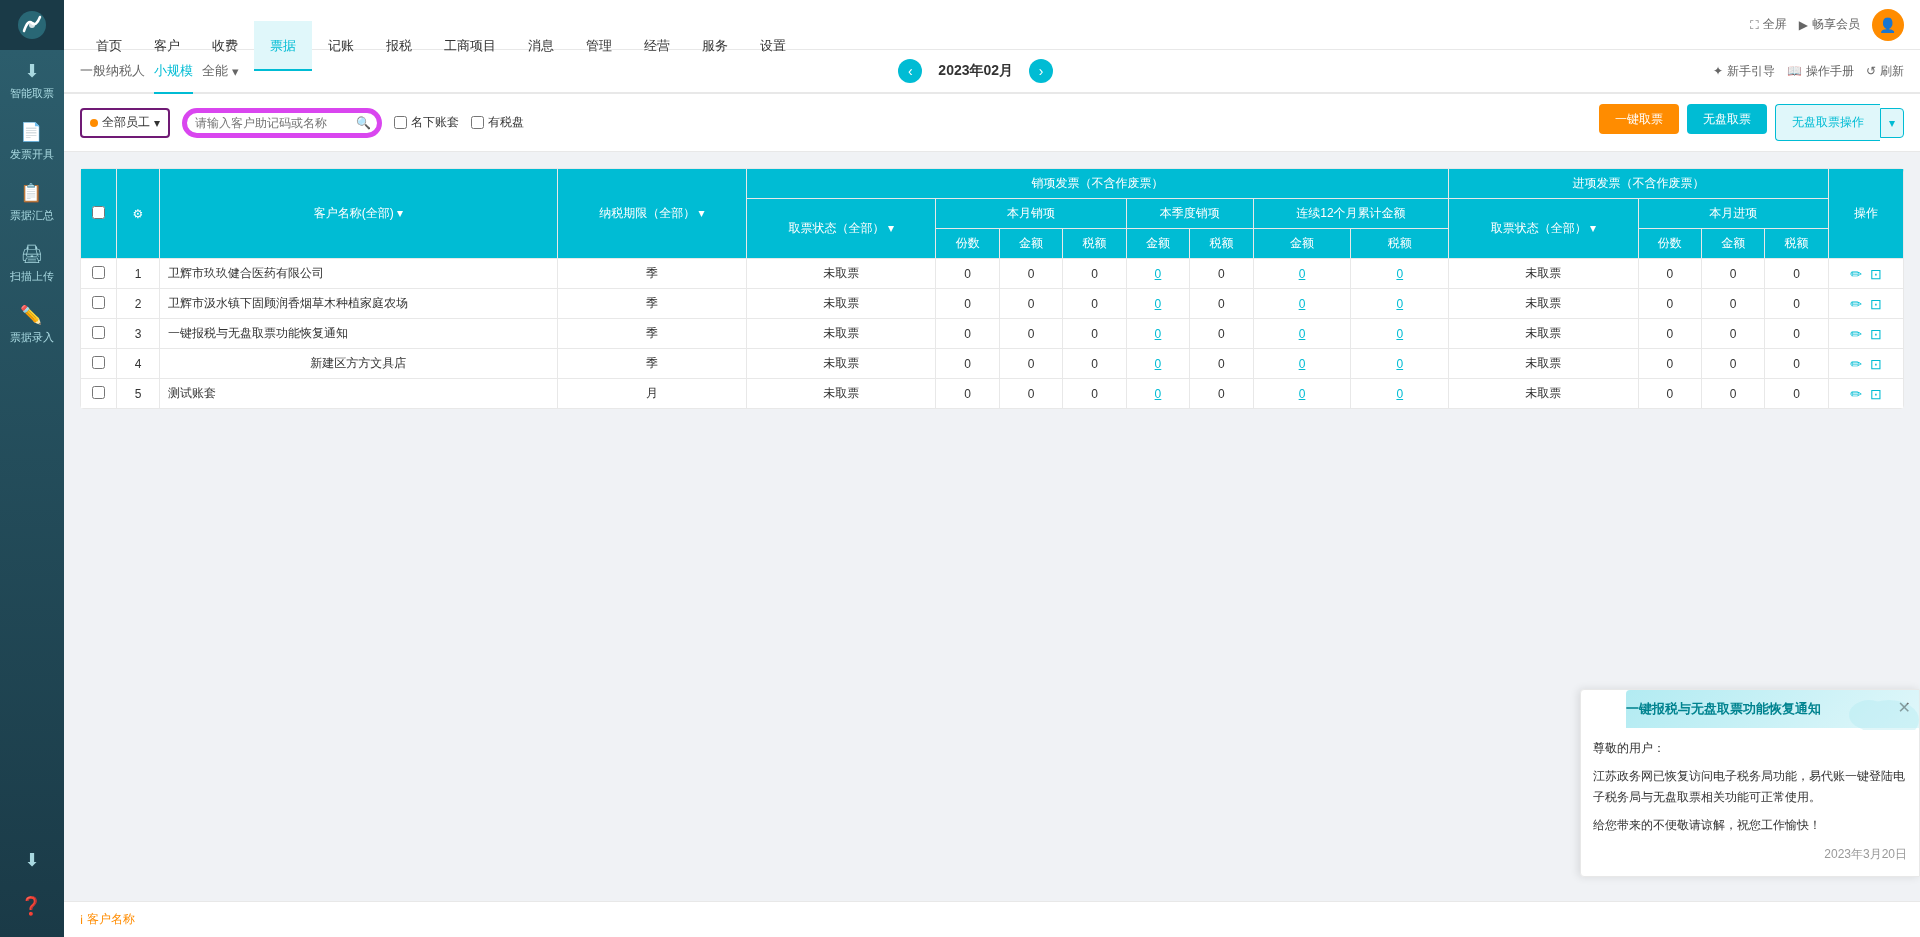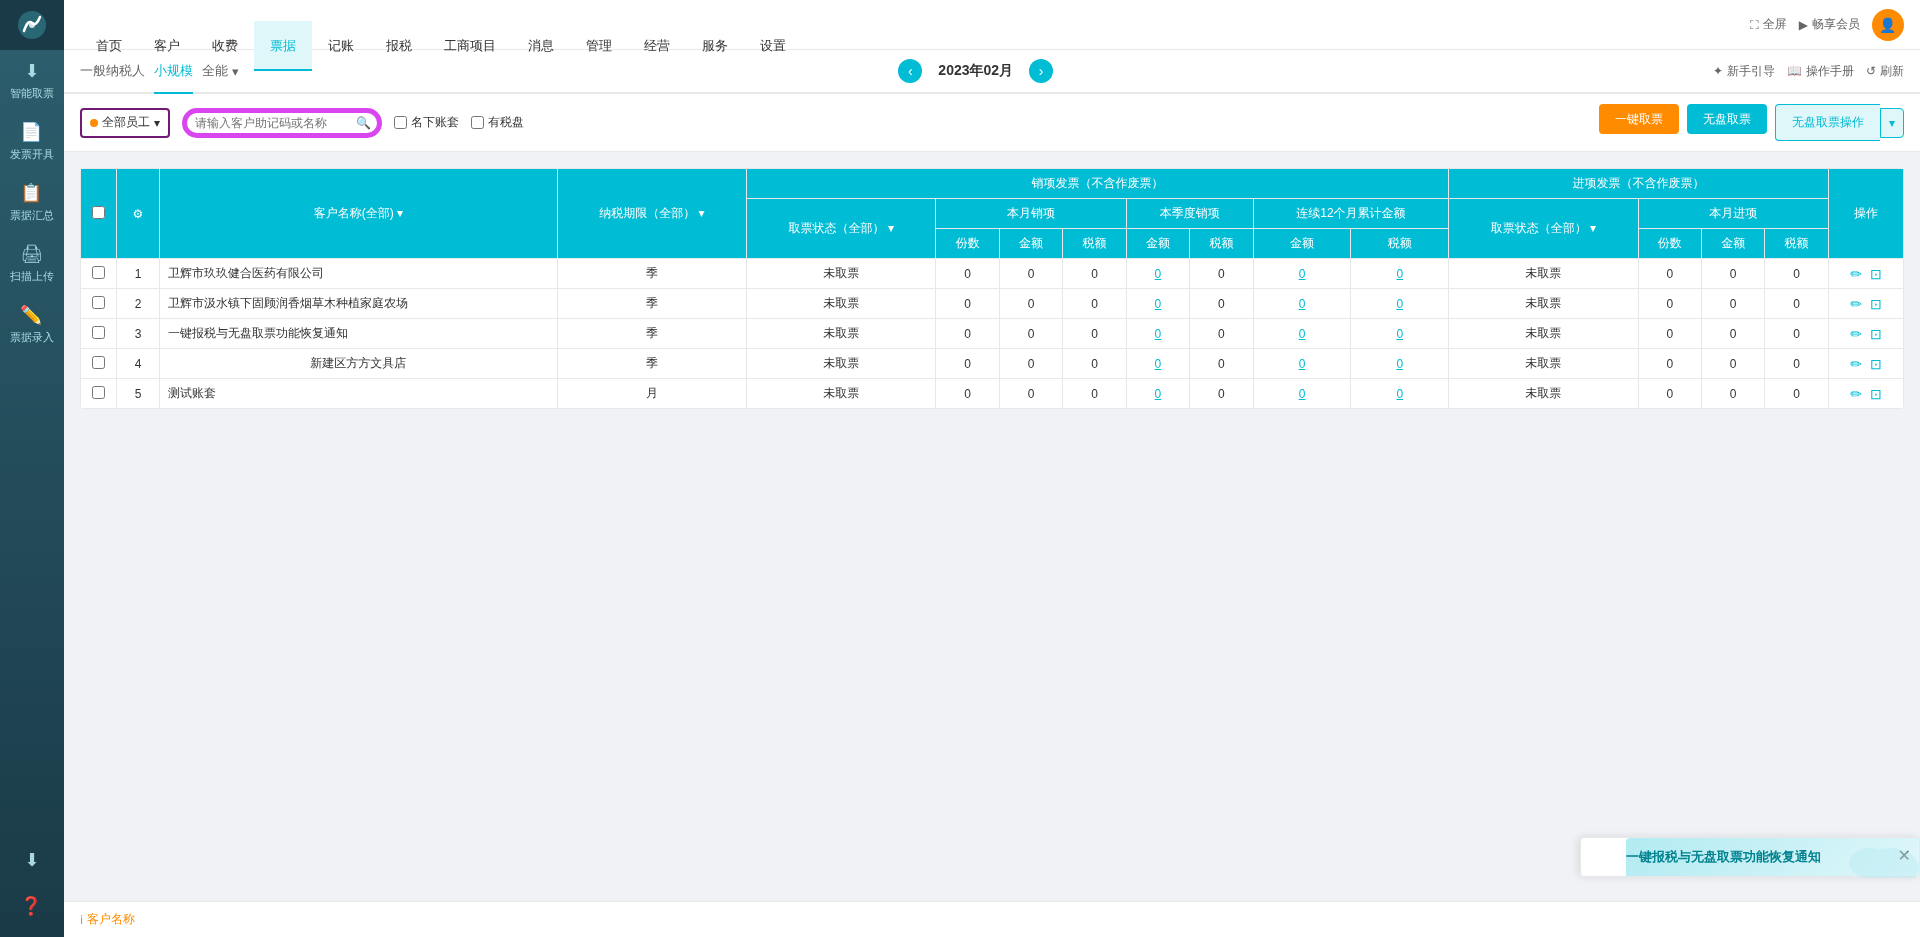--- a/index.html
+++ b/index.html
@@ -710,13 +710,19 @@
     <div class="notification-title">一键报税与无盘取票功能恢复通知</div>
     <span class="notification-close">✕</span>
 
     <div style="position:absolute;right:0;top:0;width:80px;height:40px;overflow:hidden;opacity:0.4;">
       <svg viewBox="0 0 80 40" width="80" height="40">
         <ellipse cx="50" cy="30" rx="30" ry="20" fill="#b2ebf2"></ellipse>
         <ellipse cx="30" cy="25" rx="20" ry="15" fill="#b2ebf2"></ellipse>
       </svg>
     </div>
   </div>
+  <div class="notification-body">
+    <div>尊敬的用户：</div>
+    <div style="margin-top:6px;">江苏政务网已恢复访问电子税务局功能，易代账一键登陆电子税务局与无盘取票相关功能可正常使用。</div>
+    <div style="margin-top:6px;">给您带来的不便敬请谅解，祝您工作愉快！</div>
+    <div style="margin-top:8px; text-align:right; color:#999;">2023年3月20日</div>
+  </div>
 </div>
 
 </body></html>

